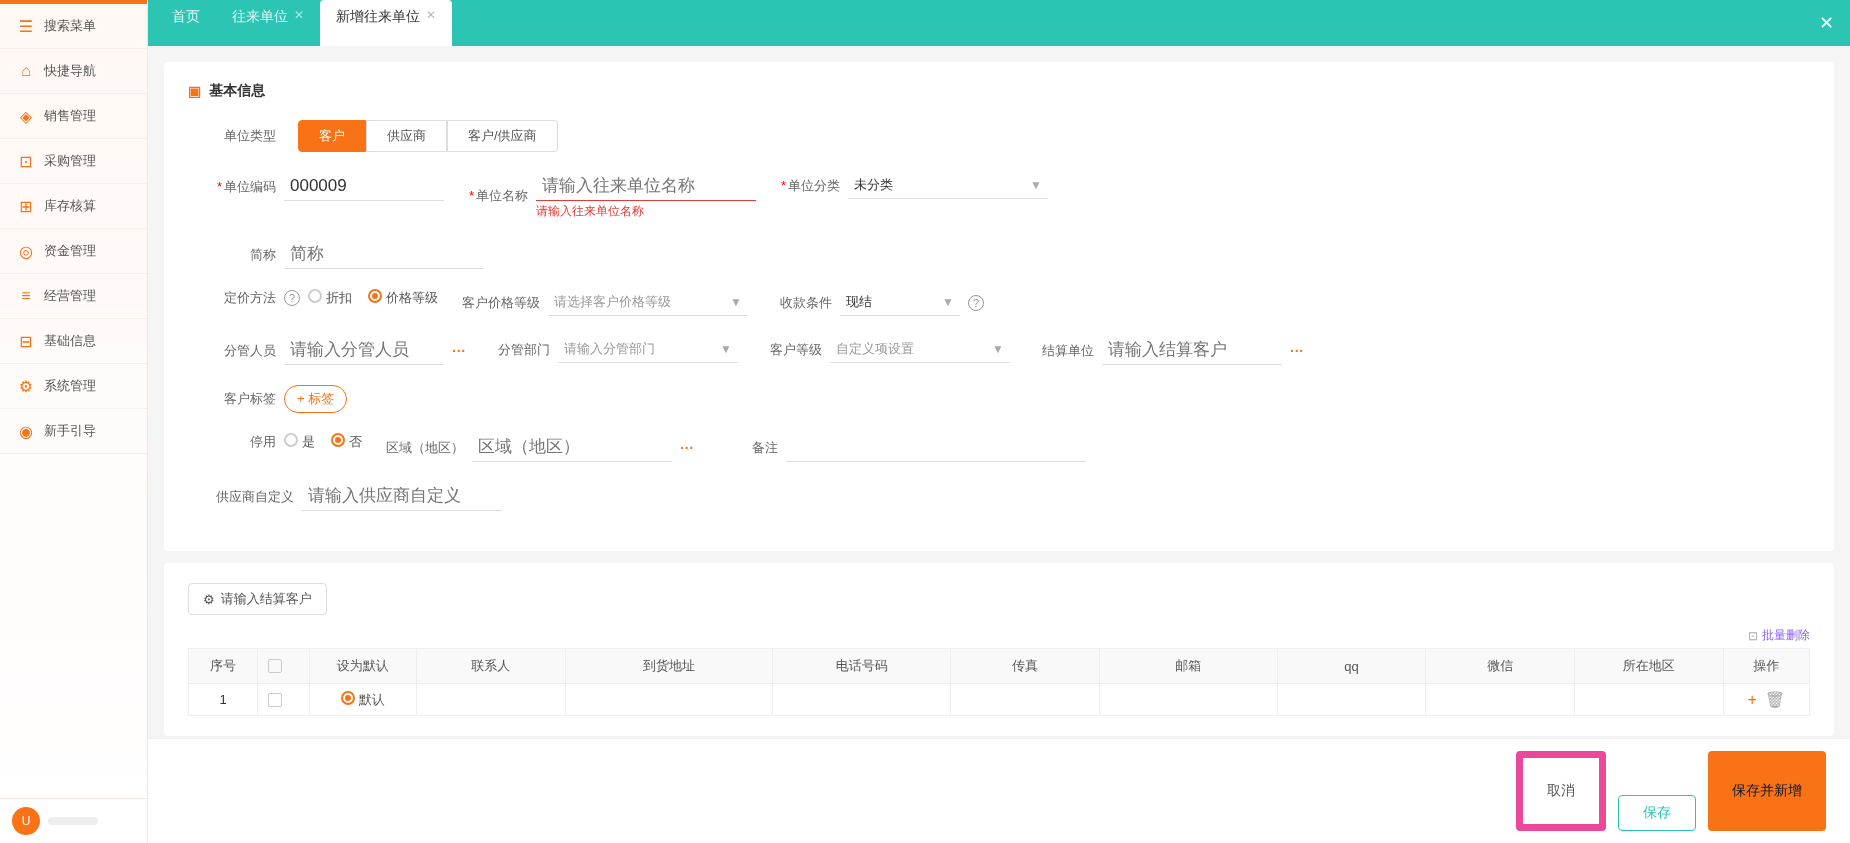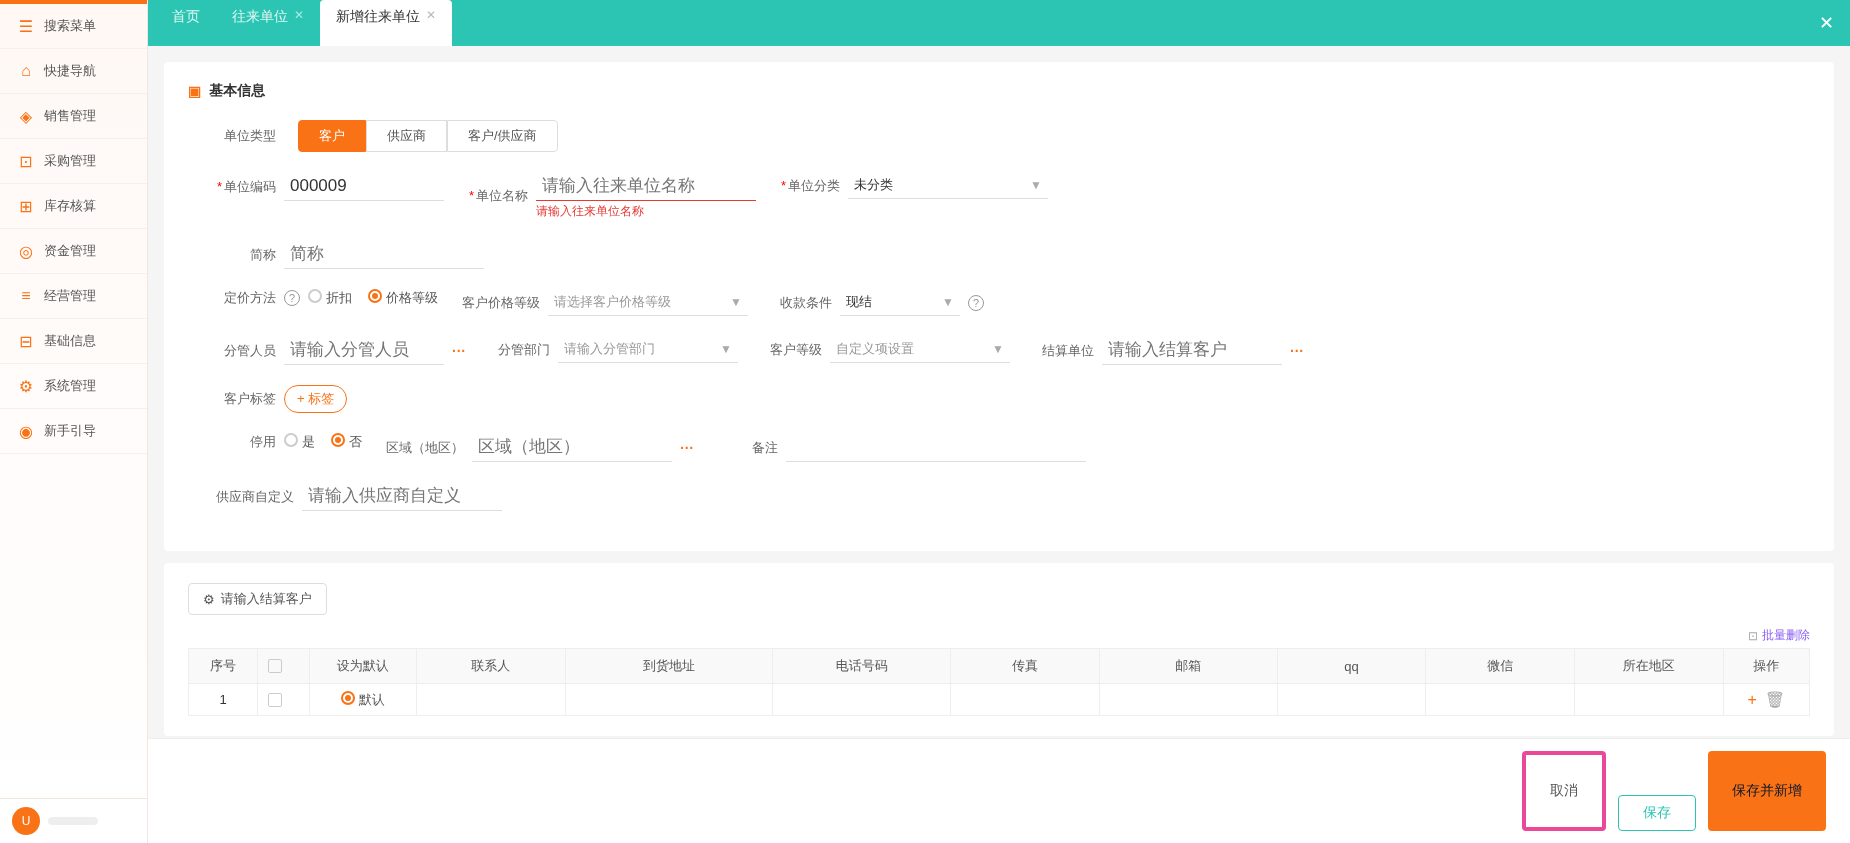--- a/index.html
+++ b/index.html
@@ -338,21 +338,21 @@
     }
     .btn {
       padding: 8px 24px;
       border-radius: 4px;
       cursor: pointer;
       font-size: 14px;
       border: none;
     }
     .btn-default {
       background: white;
-      border: 4px solid #ec4899;
+      border: 7px solid #ec4899;
       color: #555;
     }
     .btn-primary {
       background: white;
       border: 1px solid #2cc5b3;
       color: #2cc5b3;
       margin-top: 44px;
     }
     .btn-orange {
       background: #f97316;

